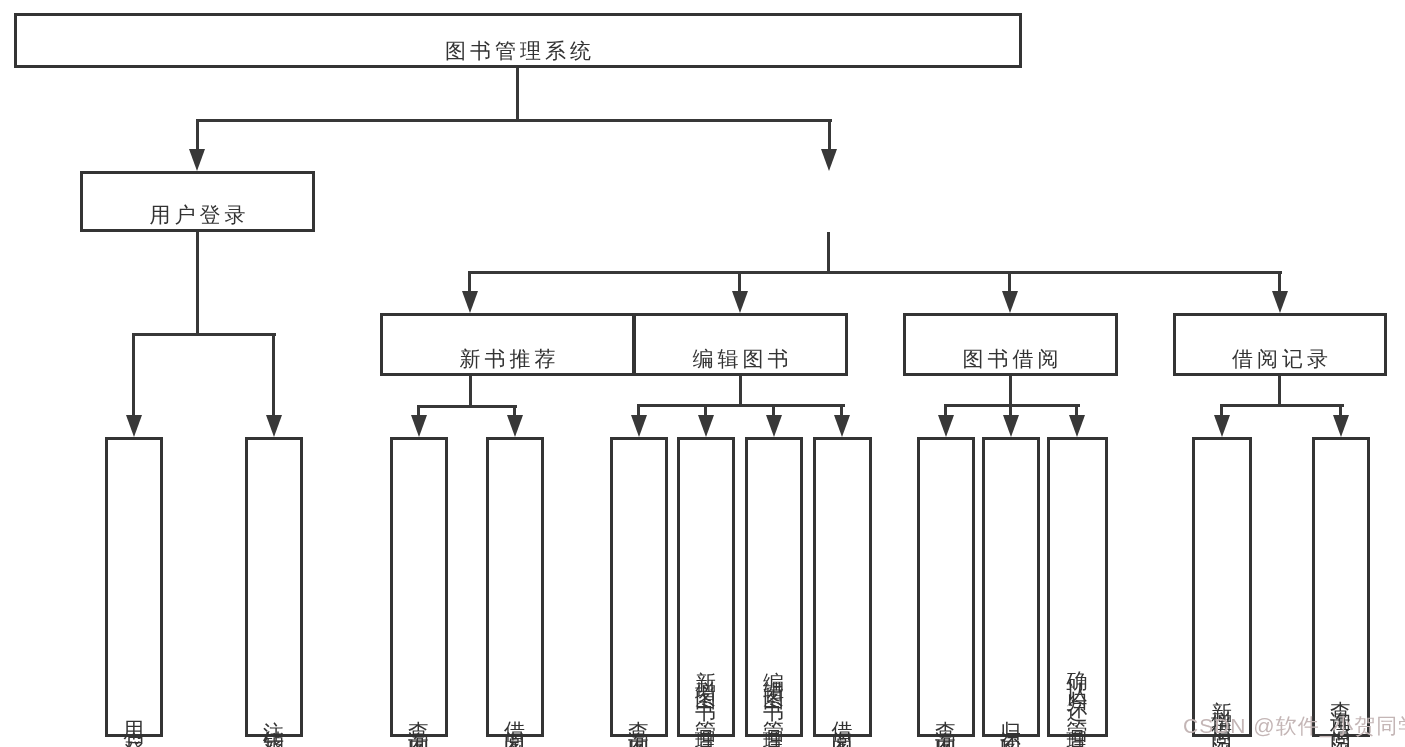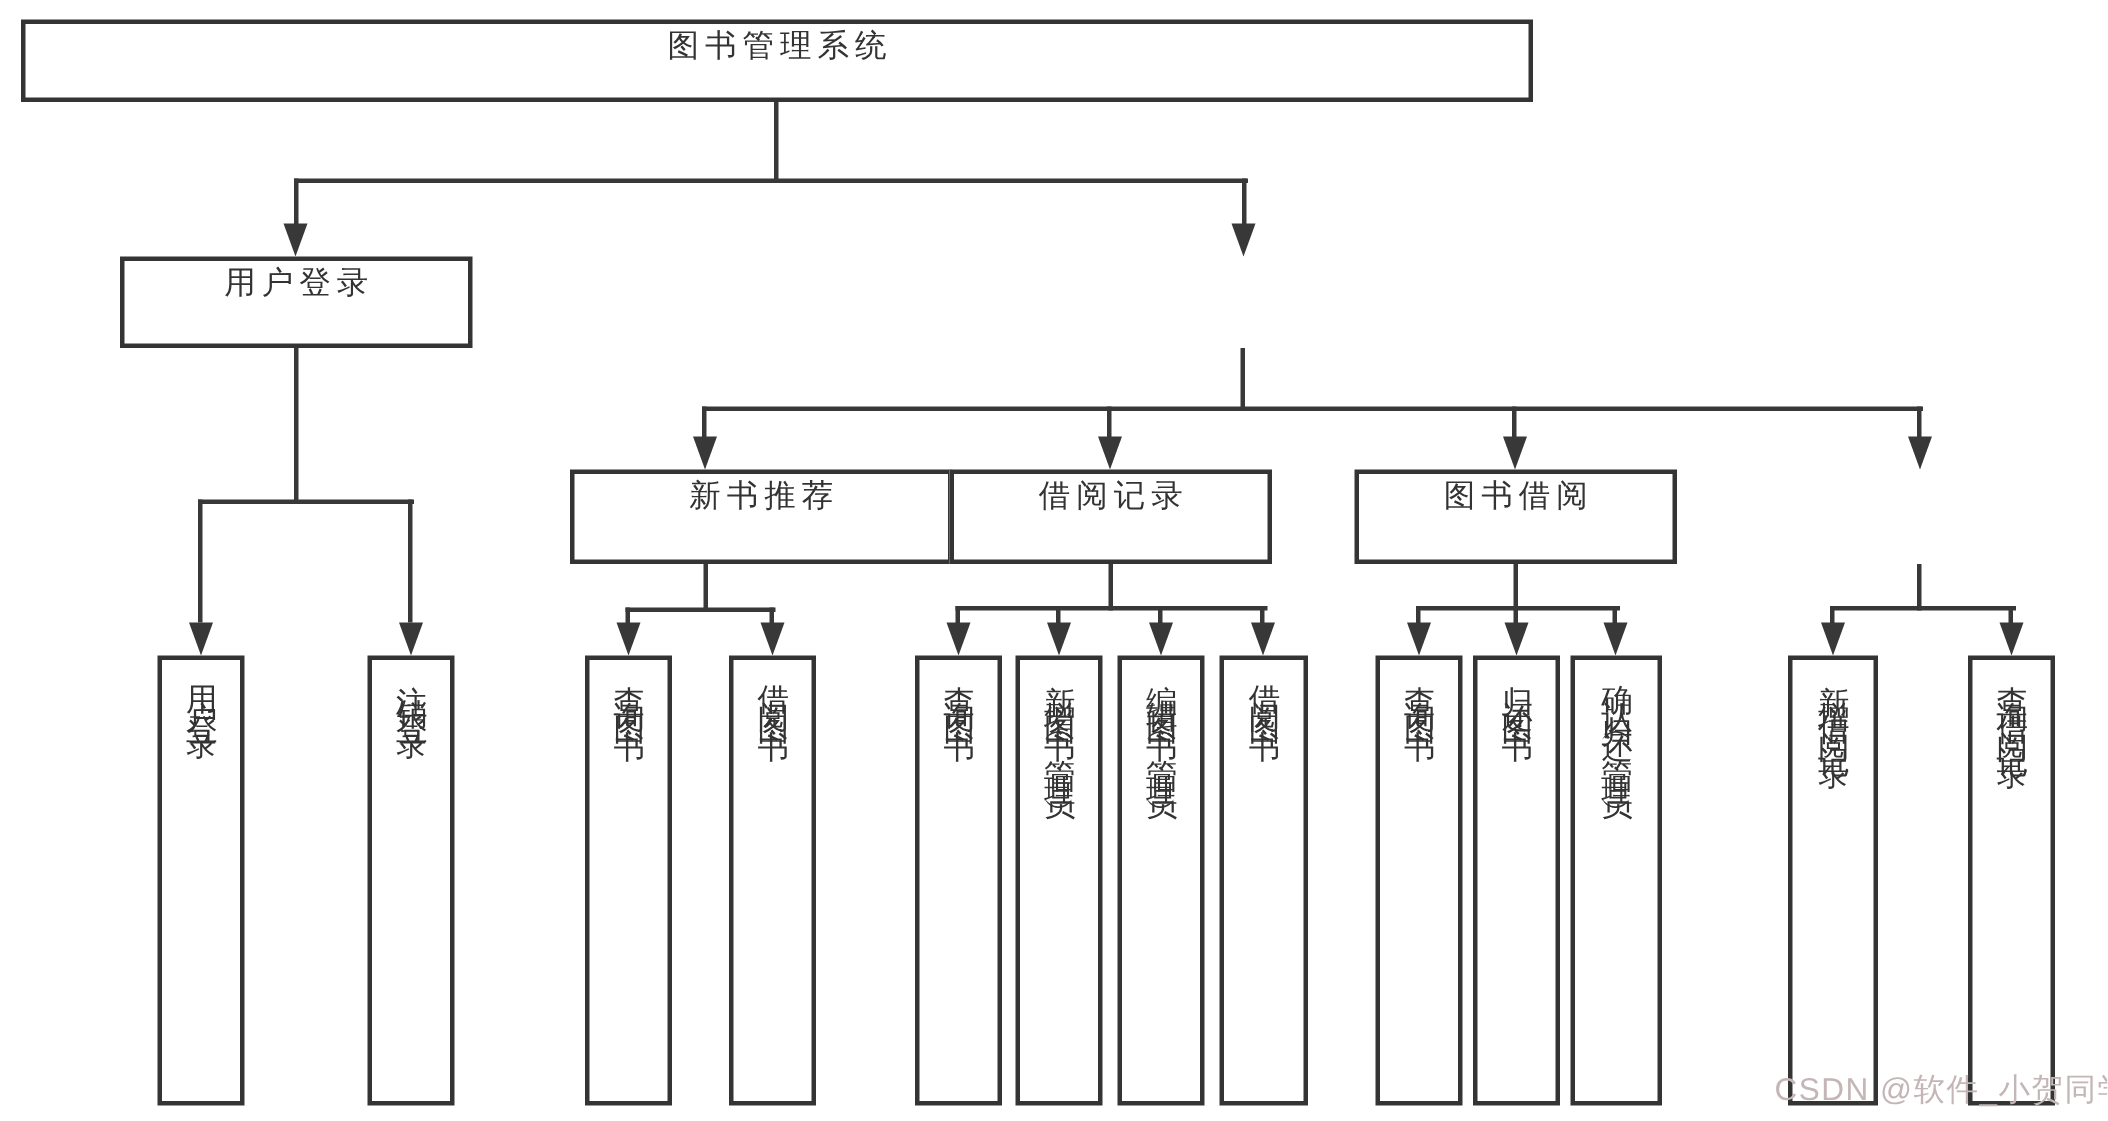--- a/index.html
+++ b/index.html
@@ -10,21 +10,21 @@
     background: #ffffff;
     font-family: "Liberation Sans", sans-serif;
     overflow: hidden;
   }
   .box {
     position: absolute;
     box-sizing: border-box;
     border: 3px solid #343434;
     background: #ffffff;
     display: flex;
-    align-items: flex-start;
+    align-items: flex-end;
     justify-content: center;
     color: #333333;
     font-size: 21px;
   }
   .box .hlabel {
     letter-spacing: 4px;
     margin-right: -4px;
     white-space: nowrap;
   }
   .vbox .vlabel {
@@ -88,24 +88,27 @@
   <div class="arr" style="left:732px;top:291px"></div>
   <div class="ln" style="left:1008px;top:271px;width:3px;height:23px"></div>
   <div class="arr" style="left:1002px;top:291px"></div>
   <div class="ln" style="left:1278px;top:271px;width:3px;height:23px"></div>
   <div class="arr" style="left:1272px;top:291px"></div>
 
   <div class="box" style="left:380px;top:313px;width:255px;height:63px">
     <span class="hlabel">新书推荐</span>
   </div>
   <div class="box" style="left:633px;top:313px;width:215px;height:63px">
-    <span class="hlabel">借阅记录</span>
+    <span class="hlabel">编辑图书</span>
   </div>
   <div class="box" style="left:903px;top:313px;width:215px;height:63px">
     <span class="hlabel">图书借阅</span>
+  </div>
+  <div class="box" style="left:1173px;top:313px;width:214px;height:63px">
+    <span class="hlabel">借阅记录</span>
   </div>
 
   <div class="ln" style="left:469px;top:376px;width:3px;height:32px"></div>
   <div class="ln" style="left:417px;top:405px;width:100px;height:3px"></div>
   <div class="ln" style="left:417px;top:405px;width:3px;height:12px"></div>
   <div class="arr" style="left:411px;top:415px"></div>
   <div class="ln" style="left:513px;top:405px;width:3px;height:12px"></div>
   <div class="arr" style="left:507px;top:415px"></div>
 
   <div class="ln" style="left:739px;top:376px;width:3px;height:31px"></div>

